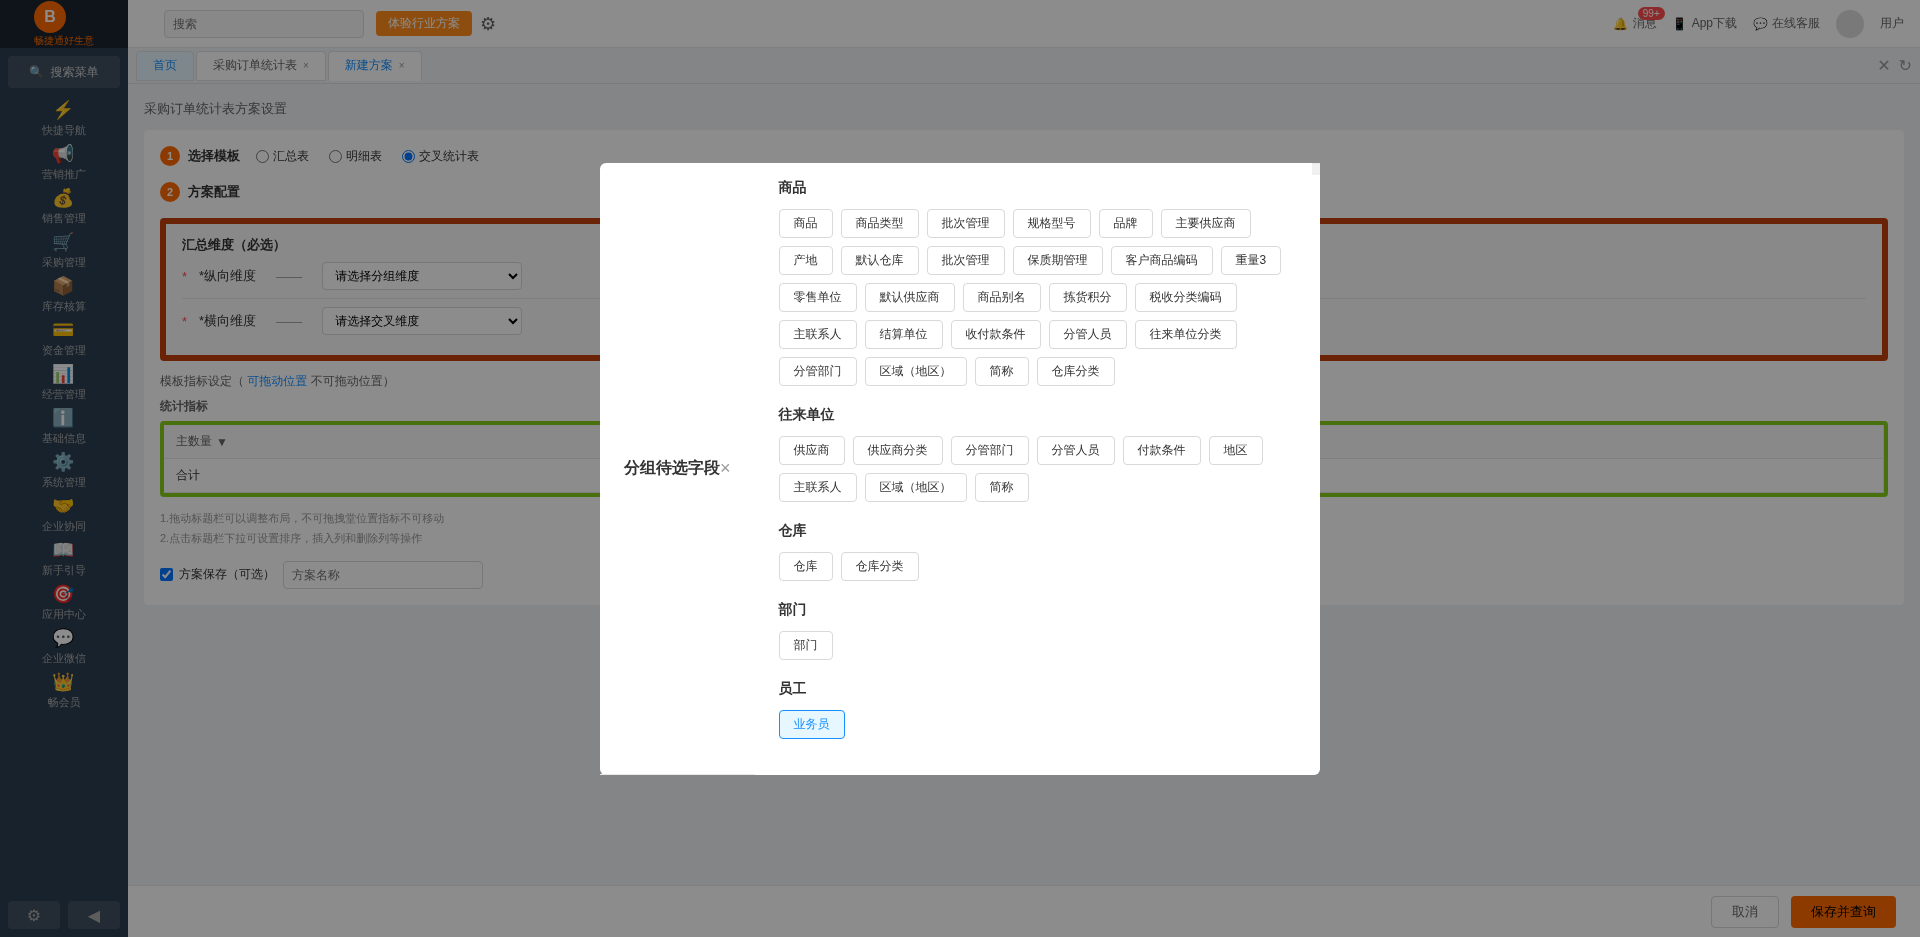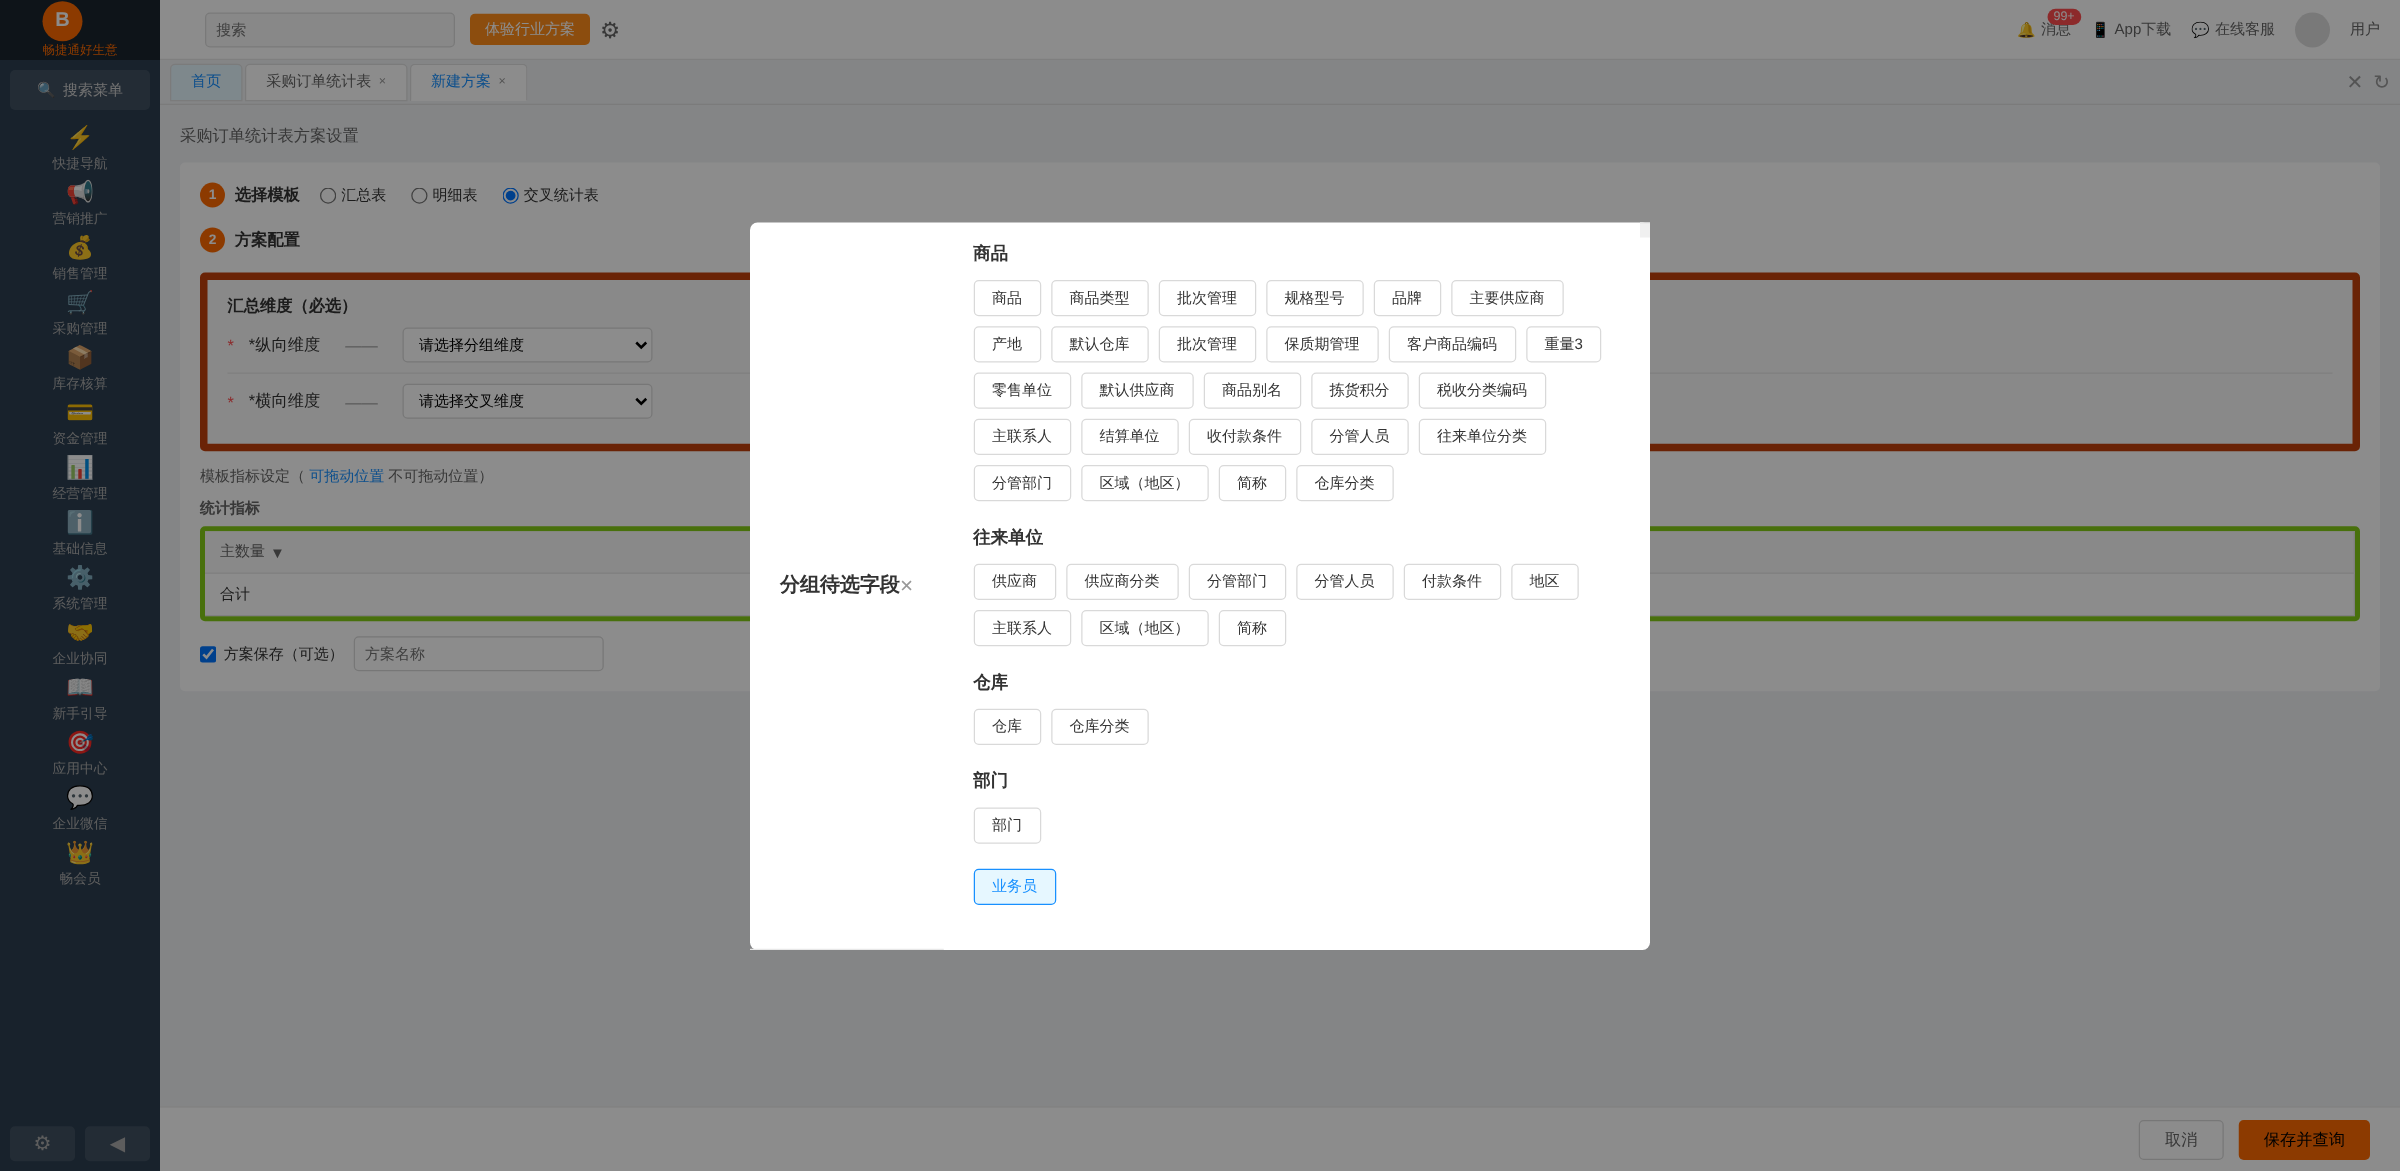--- a/index.html
+++ b/index.html
@@ -297,20 +297,24 @@
             <span>金额</span>
           </div>
         </div>
         <div class="stats-table-row">
           <div class="stats-table-cell">合计</div>
           <div class="stats-table-cell">合计</div>
         </div>
       </div>
     </div>
 
+    <div class="notes">
+      <div>1.拖动标题栏可以调整布局，不可拖拽堂位置指标不可移动</div>
+      <div>2.点击标题栏下拉可设置排序，插入列和删除列等操作</div>
+    </div>
 
     <div class="solution-save">
       <label class="checkbox-label">
         <input type="checkbox" checked="" style="">
         <span>方案保存（可选）</span>
       </label>
       <input type="text" class="solution-input" placeholder="方案名称" style="">
     </div>
   </div>
 </div>
@@ -384,20 +388,21 @@
       </div>
 
       <div class="field-group">
         <div class="field-group-title">部门</div>
         <div class="field-tags">
           <button class="field-tag">部门</button>
         </div>
       </div>
 
       <div class="field-group">
+        <div class="field-group-title">员工</div>
         <div class="field-tags">
           <button class="field-tag selected">业务员</button>
         </div>
       </div>
 
     </div>
 
     <div class="modal-hscroll">
       <div style="flex:1; position:relative; height:6px; background:#e0e0e0; border-radius:3px;">
         <div class="modal-hscroll-bar" style="position:absolute; left:0;"></div>

